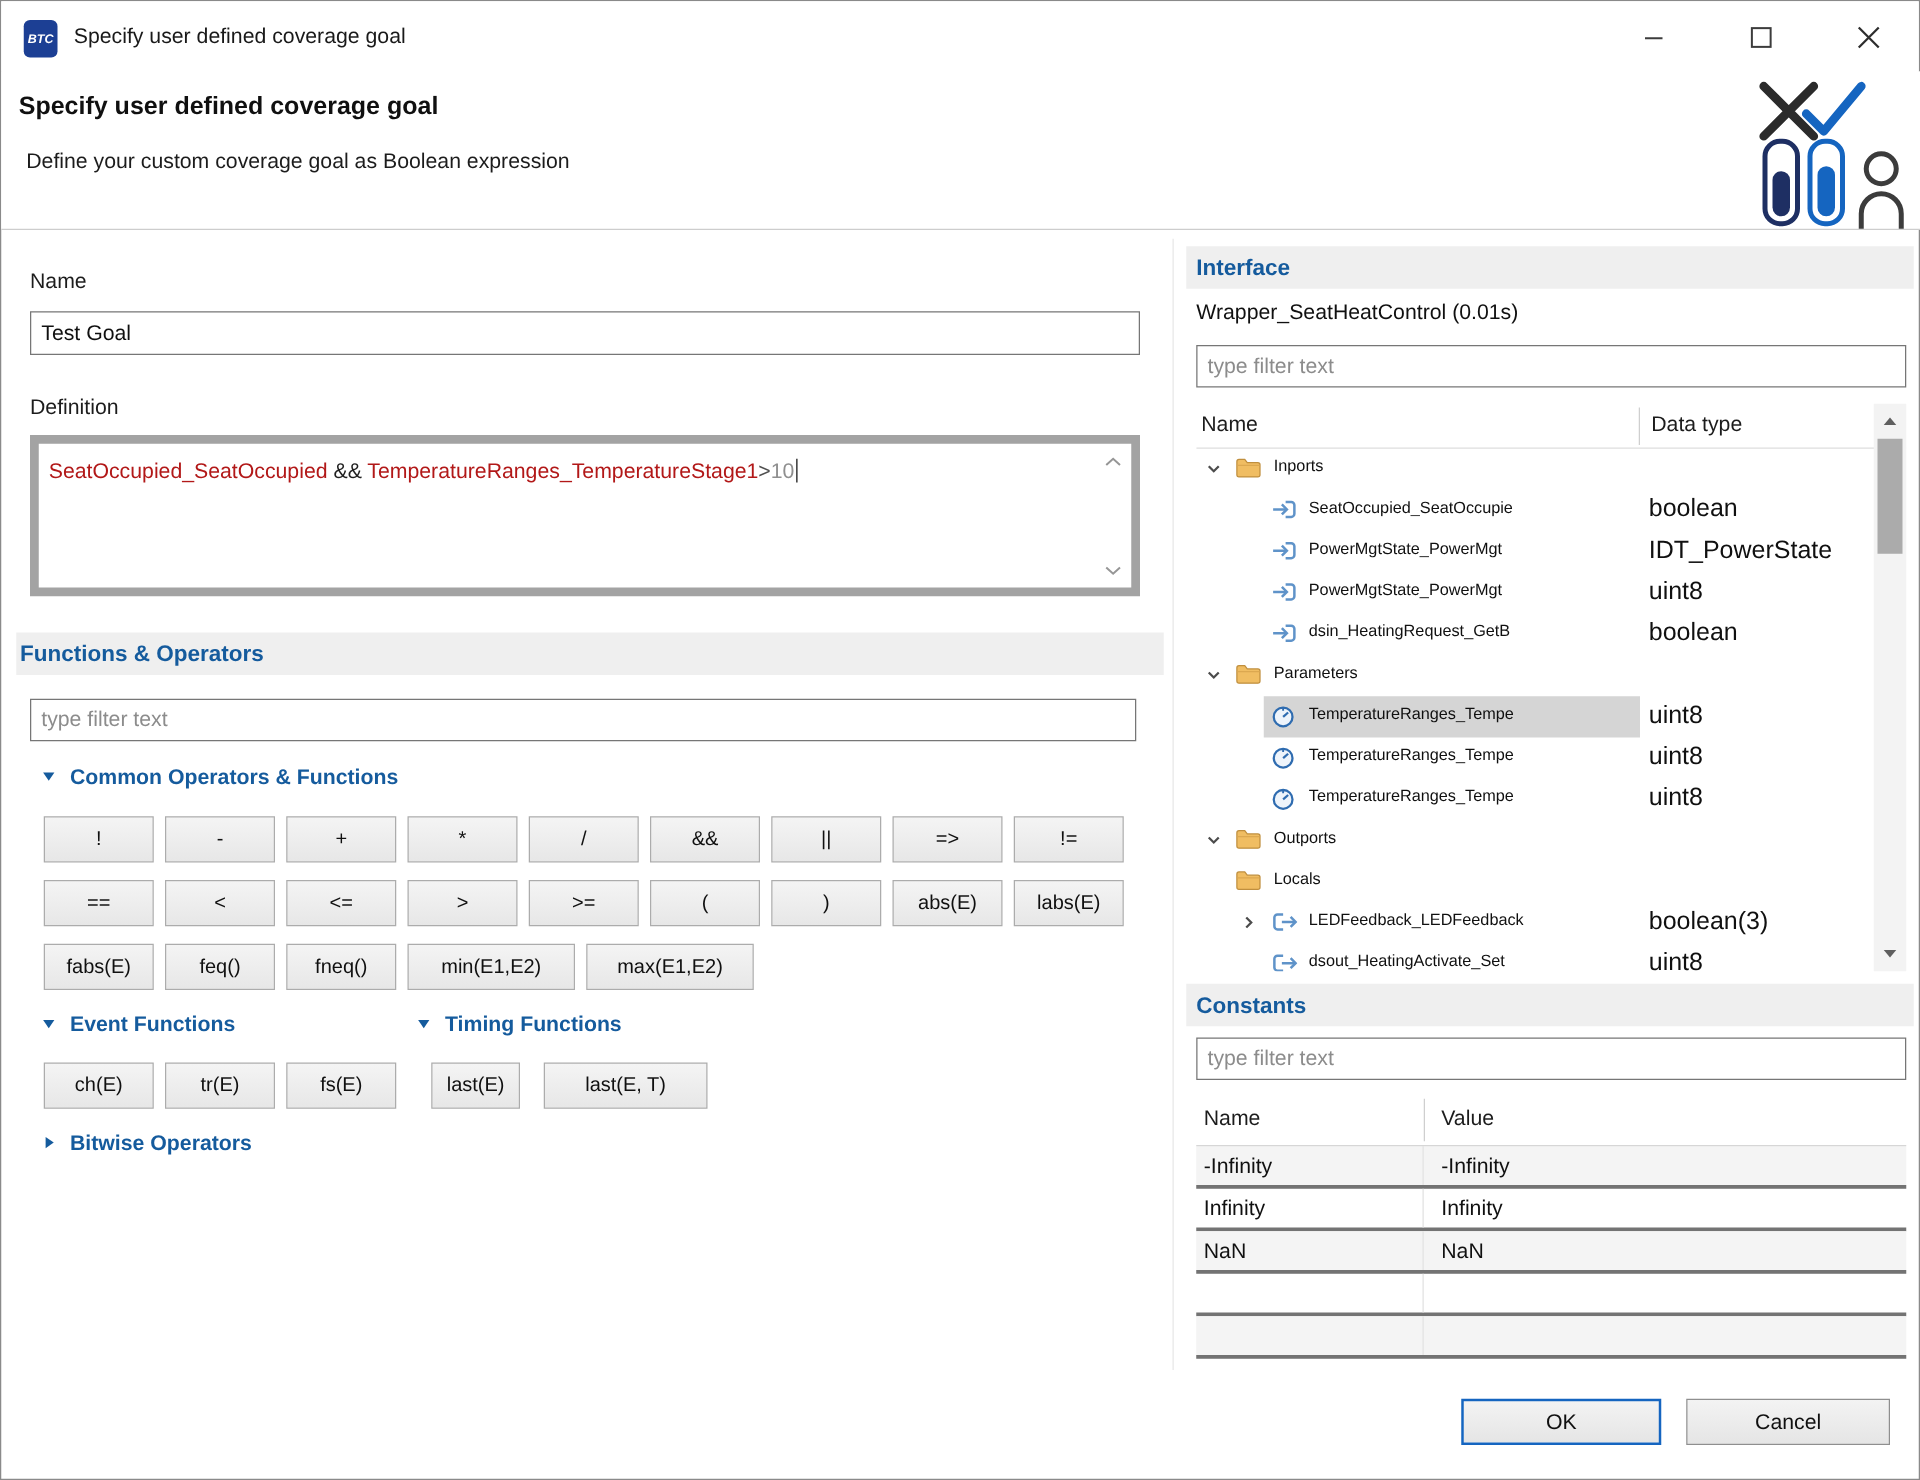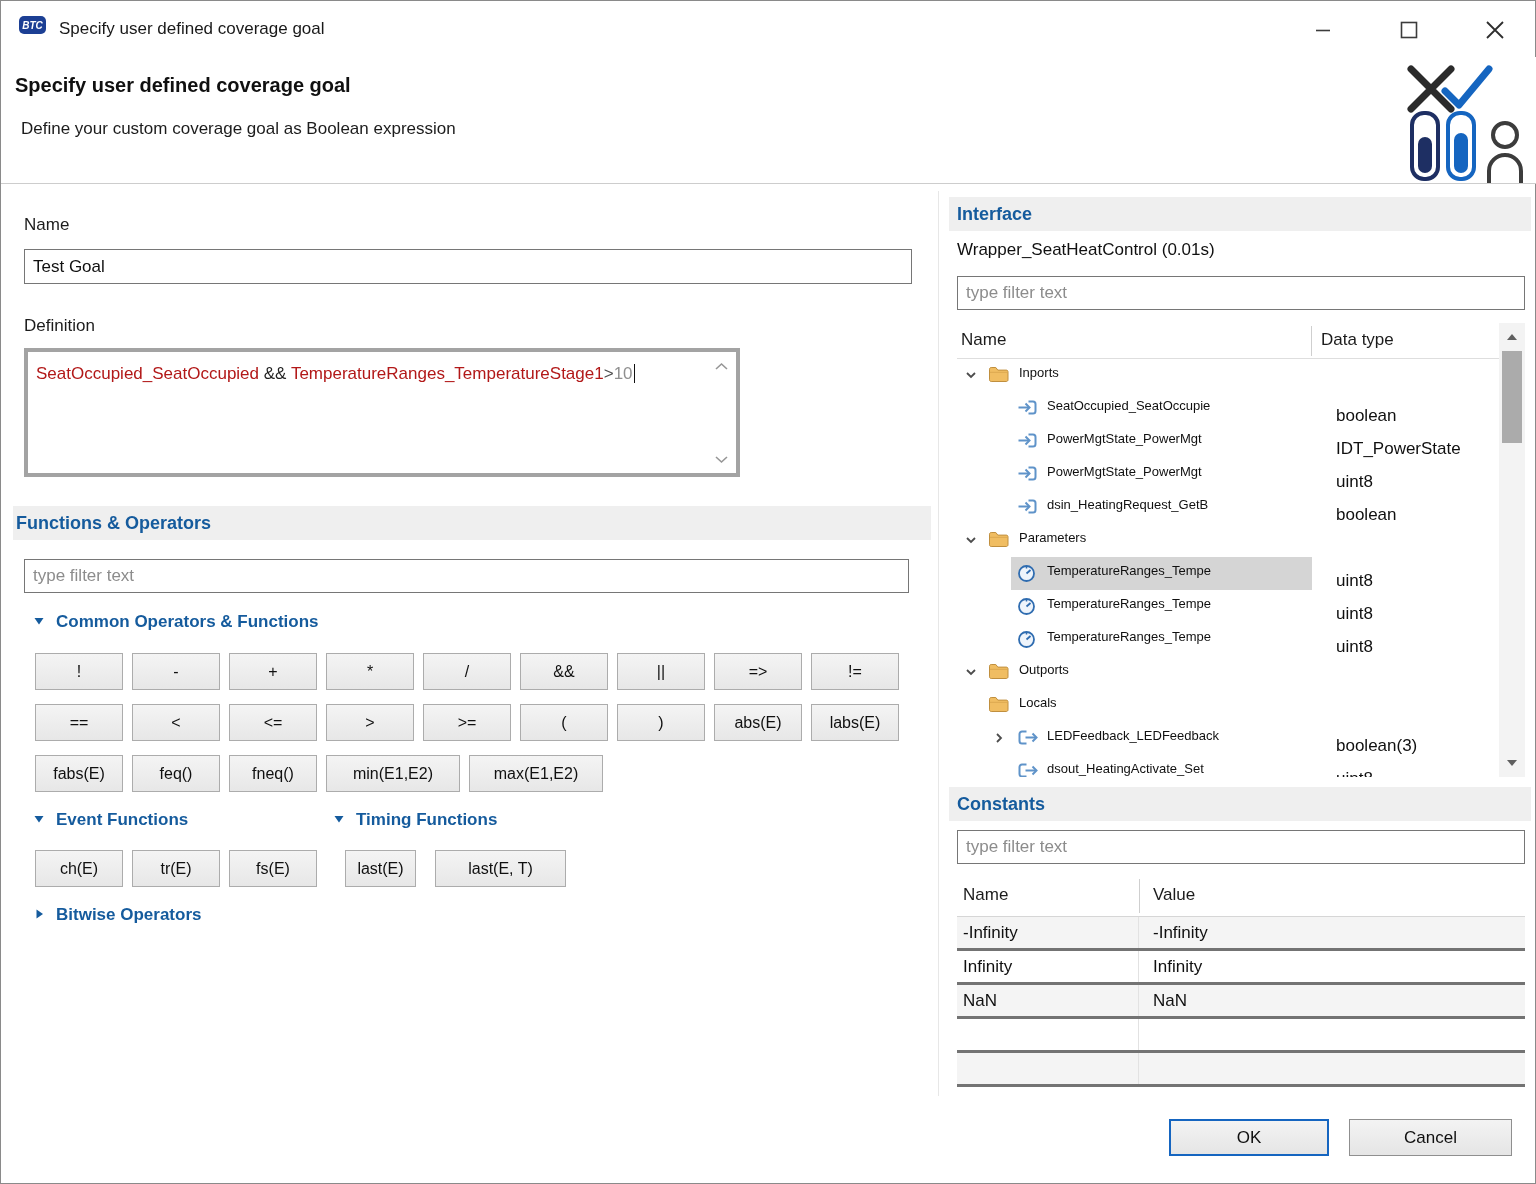--- a/index.html
+++ b/index.html
@@ -2,39 +2,39 @@
 <html><head>
 <meta charset="utf-8">
 <style>
   *{margin:0;padding:0;box-sizing:border-box;}
   html,body{width:1536px;height:1184px;}
   body{font-family:"Liberation Sans",sans-serif;background:#fff;color:#1c1c1c;position:relative;overflow:hidden;}
   #dialog{position:absolute;inset:0;border:1px solid #8a8a8a;background:#fff;}
 
   
   #titlebar{position:absolute;left:0;top:0;width:100%;height:56px;background:#fff;}
-  #app-icon{position:absolute;left:18px;top:15px;width:27px;height:18px;border-radius:5px;background:#1c3f94;color:#fff;font-size:10px;font-weight:700;font-style:italic;display:flex;align-items:center;justify-content:center;}
+  #app-icon{position:absolute;left:18px;top:15px;width:27px;height:30px;border-radius:5px;background:#1c3f94;color:#fff;font-size:10px;font-weight:700;font-style:italic;display:flex;align-items:center;justify-content:center;}
   #window-title{position:absolute;left:58px;top:18px;font-size:17px;color:#191919;}
   .win-btn{position:absolute;top:13px;width:36px;height:32px;display:flex;align-items:center;justify-content:center;background:transparent;border:none;}
   #btn-min{left:1304px;}
   #btn-max{left:1390px;}
   #btn-close{left:1476px;}
 
   
   #hdr{position:absolute;left:0;top:56px;width:1536px;height:127px;border-bottom:1px solid #cdcdcd;background:#fff;}
   #page-title{position:absolute;left:14px;top:17px;font-size:20px;font-weight:700;color:#101010;}
   #page-subtitle{position:absolute;left:20px;top:62px;font-size:17px;color:#1c1c1c;}
   #banner{position:absolute;left:1398px;top:4px;}
 
   
   .lbl{position:absolute;font-size:17px;color:#1c1c1c;}
   #name-label{left:23px;top:214px;}
   #name-input{position:absolute;left:23px;top:248px;width:888px;height:35px;border:1px solid #767676;font-size:17px;font-family:inherit;padding:0 8px;color:#101010;}
   #def-label{left:23px;top:315px;}
-  #def-editor{position:absolute;left:23px;top:347px;width:716px;height:129px;border:4px solid #a3a3a3;background:#fff;font-size:17px;line-height:24px;padding:10px 32px 10px 8px;white-space:nowrap;overflow:hidden;}
+  #def-editor{position:absolute;left:23px;top:347px;width:888px;height:129px;border:7px solid #a3a3a3;background:#fff;font-size:17px;line-height:24px;padding:10px 32px 10px 8px;white-space:nowrap;overflow:hidden;}
   .caret{display:inline-block;width:1px;height:19px;background:#111;vertical-align:text-bottom;margin-left:1px;}
   .def-arrow{position:absolute;right:5px;width:20px;height:12px;display:flex;align-items:center;justify-content:center;}
   #def-up{top:8px;}
   #def-down{bottom:8px;}
 
   
   .band{position:absolute;height:34px;background:#efefef;display:flex;align-items:center;}
   .band-title{color:#155b9d;font-weight:700;font-size:18px;}
   #fn-band{left:12px;top:505px;width:918px;padding-left:3px;}
   #if-band{left:948px;top:196px;width:582px;padding-left:8px;}
@@ -71,21 +71,21 @@
   .hcol{position:absolute;top:7px;font-size:17px;color:#1c1c1c;}
   #hcol-name{left:4px;}
   #hcol-type{left:364px;}
   .hdiv{position:absolute;width:1px;background:#cfcfcf;}
   #tree-hdr .hdiv{left:354px;top:3px;height:30px;}
   .tree-row{position:relative;height:33px;}
   .tree-row .sel{position:absolute;left:54px;top:0;width:301px;height:33px;background:#d5d5d5;}
   .t-exp{position:absolute;top:8px;width:16px;height:16px;}
   .t-icon{position:absolute;top:7px;}
   .t-label{position:absolute;top:6px;font-size:13px;white-space:nowrap;overflow:hidden;color:#101010;}
-  .t-type{position:absolute;left:362px;top:14px;font-size:17px;white-space:nowrap;color:#101010;margin-left:17px;}
+  .t-type{position:absolute;left:362px;top:4px;font-size:20px;white-space:nowrap;color:#101010;}
   #tree-scroll{position:absolute;left:1498px;top:322px;width:26px;height:454px;background:#f3f3f3;}
   .sb-arrow{position:absolute;left:0;width:26px;height:24px;display:flex;align-items:center;justify-content:center;}
   #sb-up{top:2px;}
   #sb-down{bottom:2px;}
   #sb-thumb{position:absolute;left:3px;top:28px;width:20px;height:92px;background:#ababab;}
 
   
   #const-table{position:absolute;left:956px;top:874px;width:568px;background:#fff;}
   #const-hdr{position:relative;height:42px;border-bottom:1px solid #d6d6d6;}
   #chdr-name{position:absolute;left:6px;top:10px;font-size:17px;}

